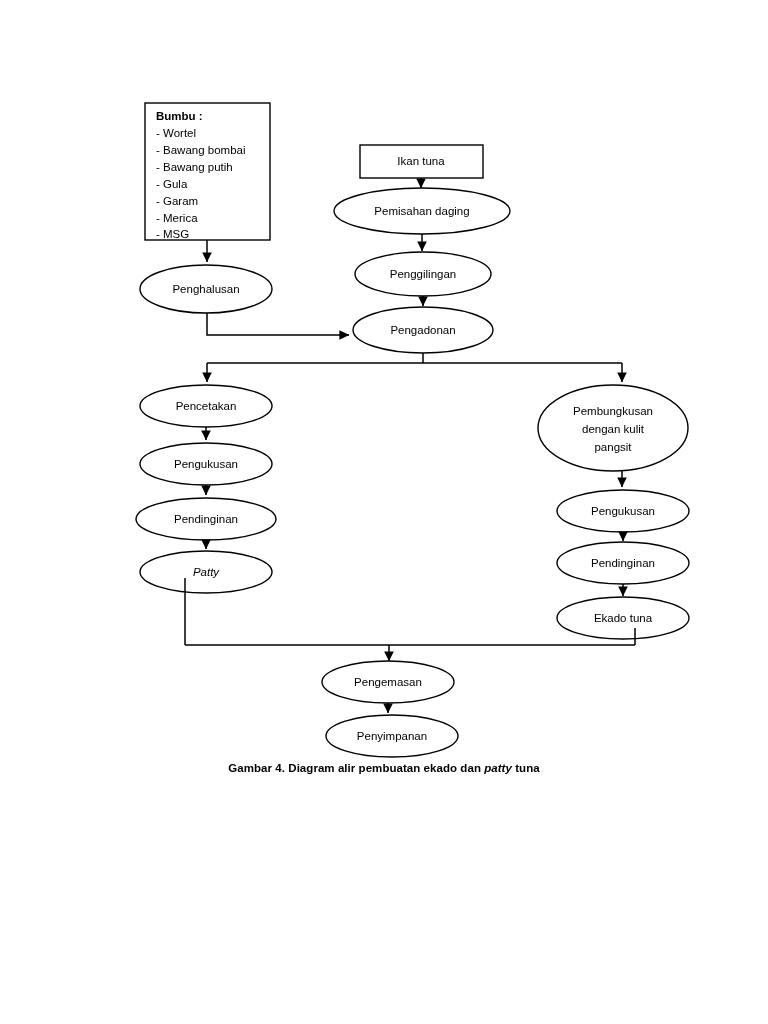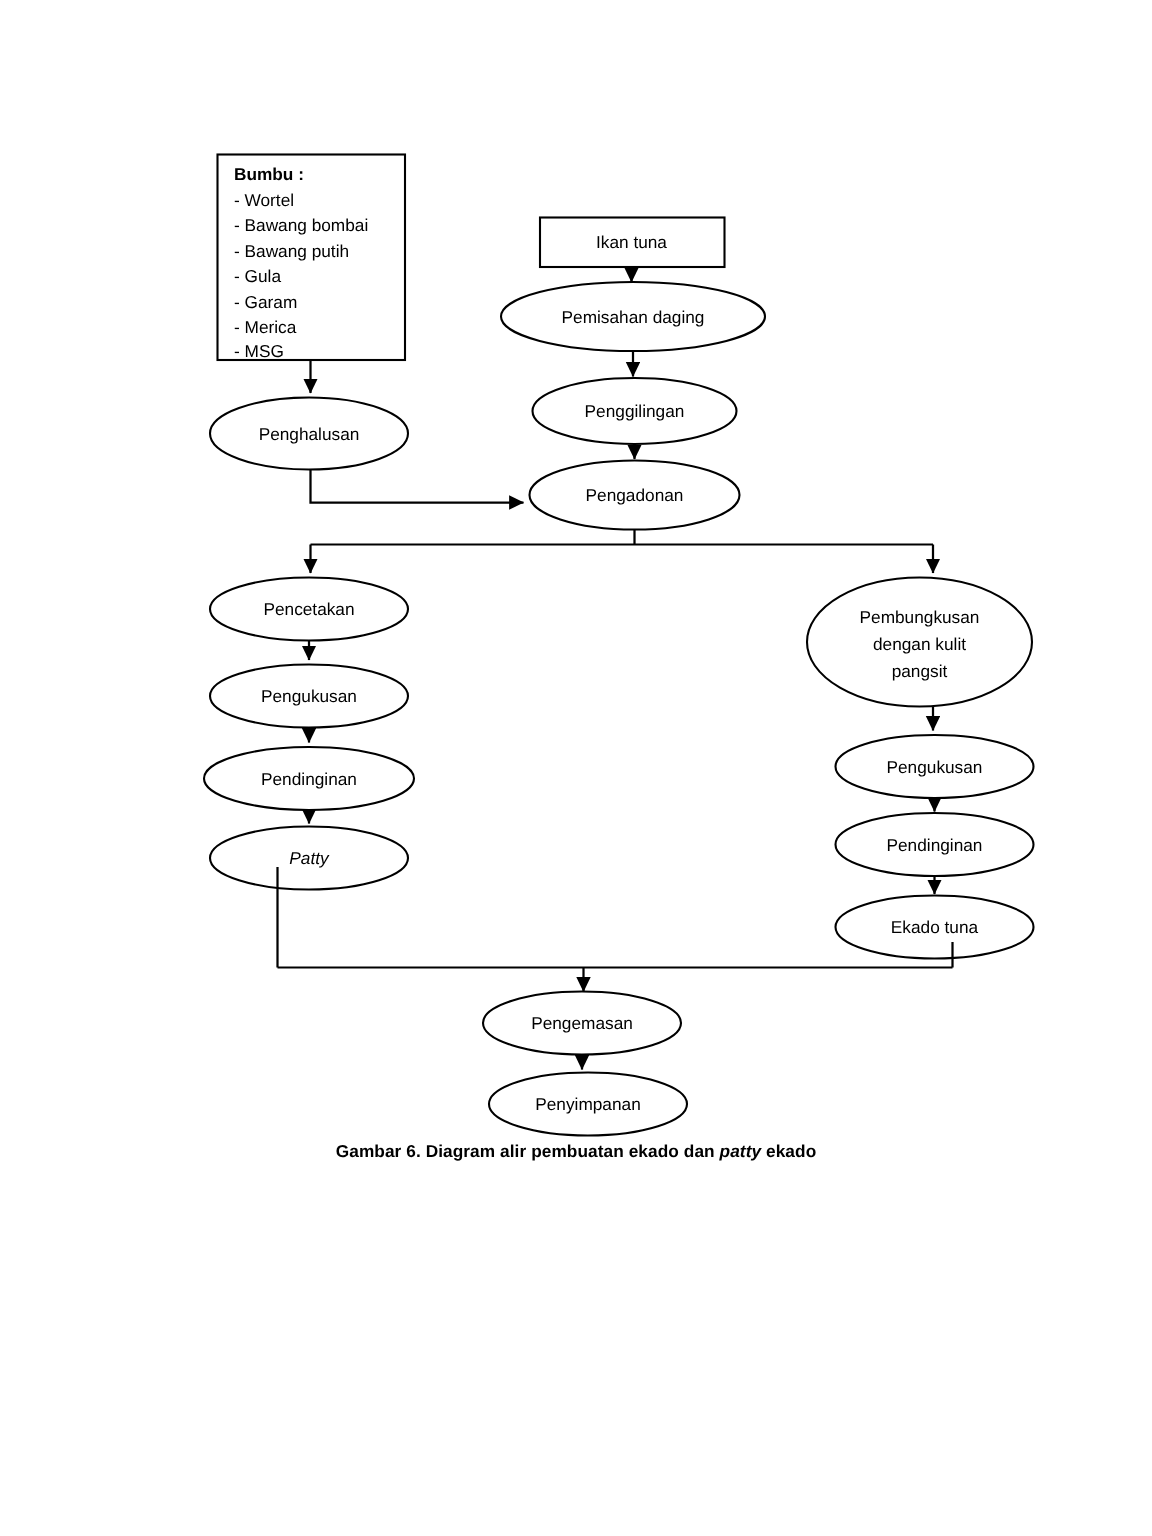--- a/index.html
+++ b/index.html
@@ -179,15 +179,15 @@
 
     <ellipse class="node-shape" cx="388" cy="682" rx="66" ry="21"></ellipse>
     <text class="node-label" x="388" y="683">Pengemasan</text>
 
     <line class="connector" x1="388" y1="703" x2="388" y2="713" marker-end="url(#arrow)"></line>
 
     <ellipse class="node-shape" cx="392" cy="736" rx="66" ry="21"></ellipse>
     <text class="node-label" x="392" y="737">Penyimpanan</text>
   </svg>
 
-  <div id="caption"><span>Gambar 6. Diagram alir pembuatan ekado dan </span><span class="em">patty</span><span> ekado</span></div>
+  <div id="caption"><span>Gambar 4. Diagram alir pembuatan ekado dan </span><span class="em">patty</span><span> tuna</span></div>
 
 </div>
 
 </body></html>

